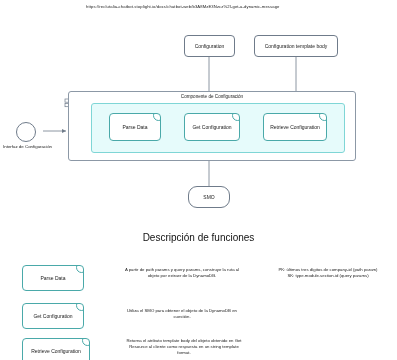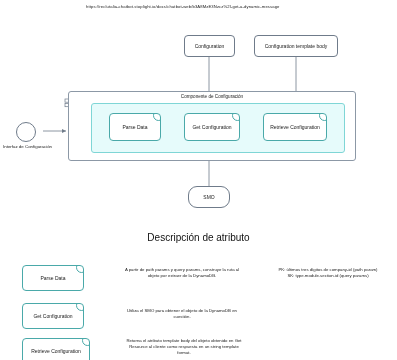--- a/index.html
+++ b/index.html
@@ -195,21 +195,21 @@
     <span>Retrieve Configuration</span>
   </div>
 
   <div class="node-box" style="left:188px; top:186px; width:42px; height:22px; border-radius:9px;">
     <span>SMO</span>
   </div>
 
   <div class="circle-node" style="left:16px; top:122px; width:18px; height:18px;"></div>
   <div class="label-small" style="left:3px; top:144px;">Interfaz de Configuración</div>
 
-  <div class="section-title">Descripción de atributo</div>
+  <div class="section-title">Descripción de funciones</div>
 
   <div class="func-box" style="left:22px; top:265px; width:62px; height:26px;">
     <span class="corner-arc"></span>
     <span>Parse Data</span>
   </div>
   <div class="desc-text" style="left:124px; top:267px; width:116px; text-align:center;">A partir de path params y query params, construye la ruta al objeto por extraer de la DynamoDB.</div>
   <div class="desc-text" style="left:268px; top:267px; width:120px; text-align:center; white-space:pre-line;">PK: últimos tres dígitos de company-id (path param)
 SK: type.module.section.id (query params)</div>
 
   <div class="func-box" style="left:22px; top:303px; width:62px; height:26px;">

